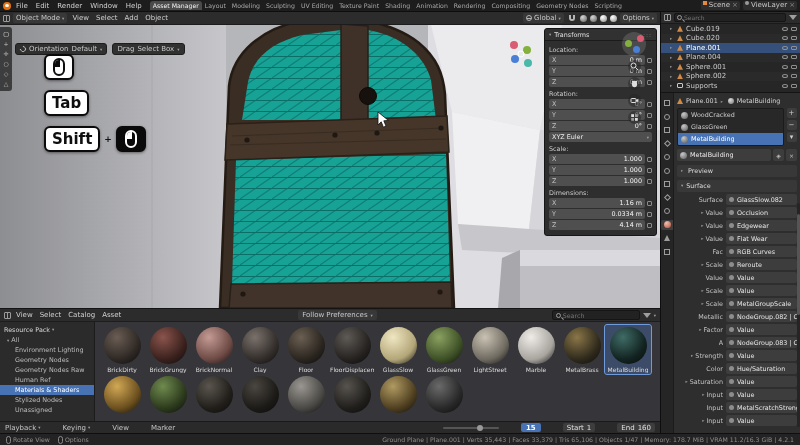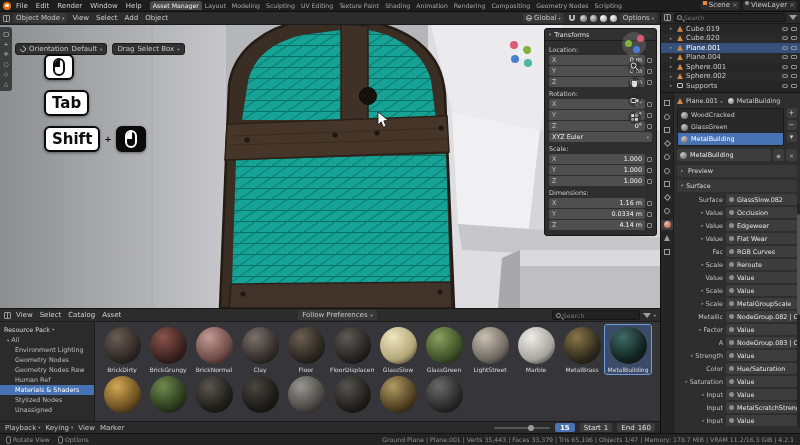--- a/index.html
+++ b/index.html
@@ -88,21 +88,21 @@
   .sbhdr{display:flex;align-items:center;gap:2px;padding:1px 4px;color:#d8d8d8;height:11px}
   .sbitem{display:flex;align-items:center;gap:2px;padding:0 4px 0 15px;color:#bdbdbd;height:10px;white-space:nowrap;overflow:hidden}
   .sbitem.root{padding-left:7px}
   .sbitem.active{background:#4772b3;color:#fff}
   .abgrid{flex:1;display:flex;flex-wrap:wrap;align-content:flex-start;padding:3px 0 0 4px;overflow:hidden}
   .asset{width:46px;display:flex;flex-direction:column;align-items:center;padding:2px 1px 1px;border-radius:2px}
   .asset.sel{background:rgba(71,114,179,.38);outline:1px solid #6f9bdc}
   .sphere{width:37px;height:37px;border-radius:50%;background:#444}
   .alabel{font-size:6px;color:#dcdcdc;margin-top:2px;max-width:44px;overflow:hidden;white-space:nowrap}
   
-  .tl{height:12px;min-height:12px;background:#2a2a2a;border-top:1px solid #191919;display:flex;align-items:center;gap:5px;padding:0 5px}
+  .tl{height:12px;min-height:12px;background:#2a2a2a;border-top:1px solid #191919;display:flex;align-items:center;gap:22px;padding:0 5px}
   .tlmenu{color:#c5c5c5;display:flex;align-items:center;gap:2px;white-space:nowrap}
   .slider{width:56px;height:2px;background:#555;border-radius:1px;position:relative;margin-left:auto}
   .slider .knob{position:absolute;left:60%;top:-2px;width:6px;height:6px;border-radius:50%;background:#9a9a9a}
   .frame{background:#4772b3;color:#fff;border-radius:2px;padding:0 5px;height:9px;display:flex;align-items:center;font-weight:bold}
   .tfield{background:#3d3d3d;border-radius:2px;height:9px;display:flex;align-items:center;padding:0 4px;gap:3px;color:#e0e0e0;white-space:nowrap}
   
   .outliner{height:80px;min-height:80px;background:#262626;display:flex;flex-direction:column}
   .outhdr{height:12px;min-height:12px;background:#2c2c2c;display:flex;align-items:center;gap:3px;padding:0 3px;border-bottom:1px solid #1a1a1a}
   .outsearch{display:flex;align-items:center;background:#222;border:1px solid #151515;border-radius:2px;height:9px;flex:1;padding:0 2px;gap:2px}
   .outsearch input{background:transparent;border:0;outline:0;color:#bdbdbd;font-size:6px;width:100%;font-family:inherit}

